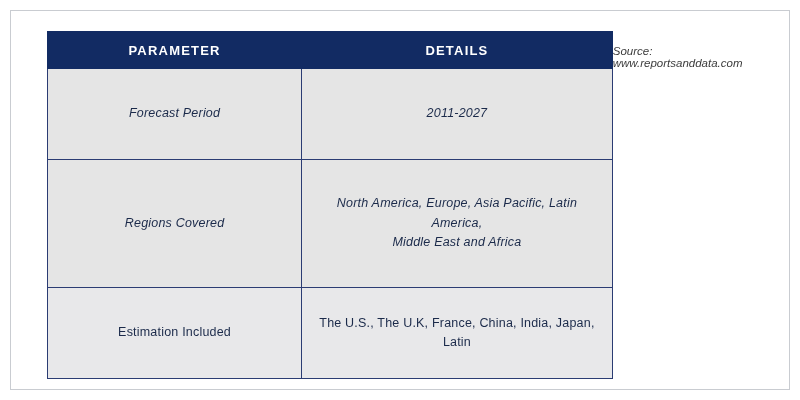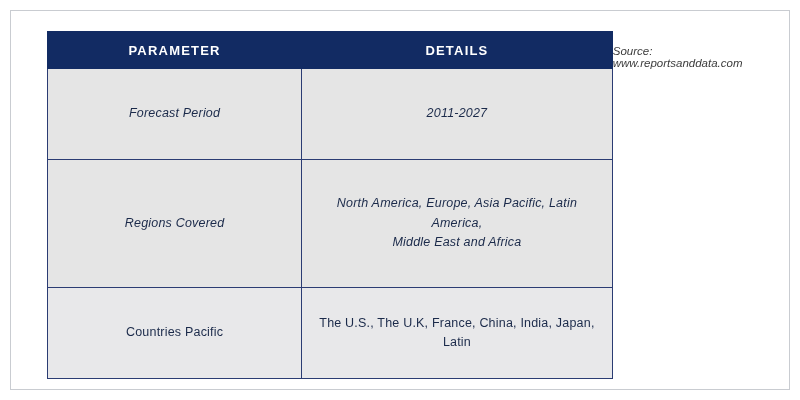--- a/index.html
+++ b/index.html
@@ -105,21 +105,21 @@
           </td>
         </tr>
         <tr class="plain tall">
           <td>Regions Covered</td>
           <td>
             <span class="cell-line">North America, Europe, Asia Pacific, Latin America,</span>
             <span class="cell-line">Middle East and Africa</span>
           </td>
         </tr>
         <tr class="shaded">
-          <td>Countries Pacific</td>
+          <td>Estimation Included</td>
           <td>
             <span class="cell-line">The U.S., The  U.K, France, China, India, Japan, Latin</span>
           </td>
         </tr>
       </tbody>
     </table>
 
     <div class="source-line">Source: www.reportsanddata.com</div>
 
   </div>

